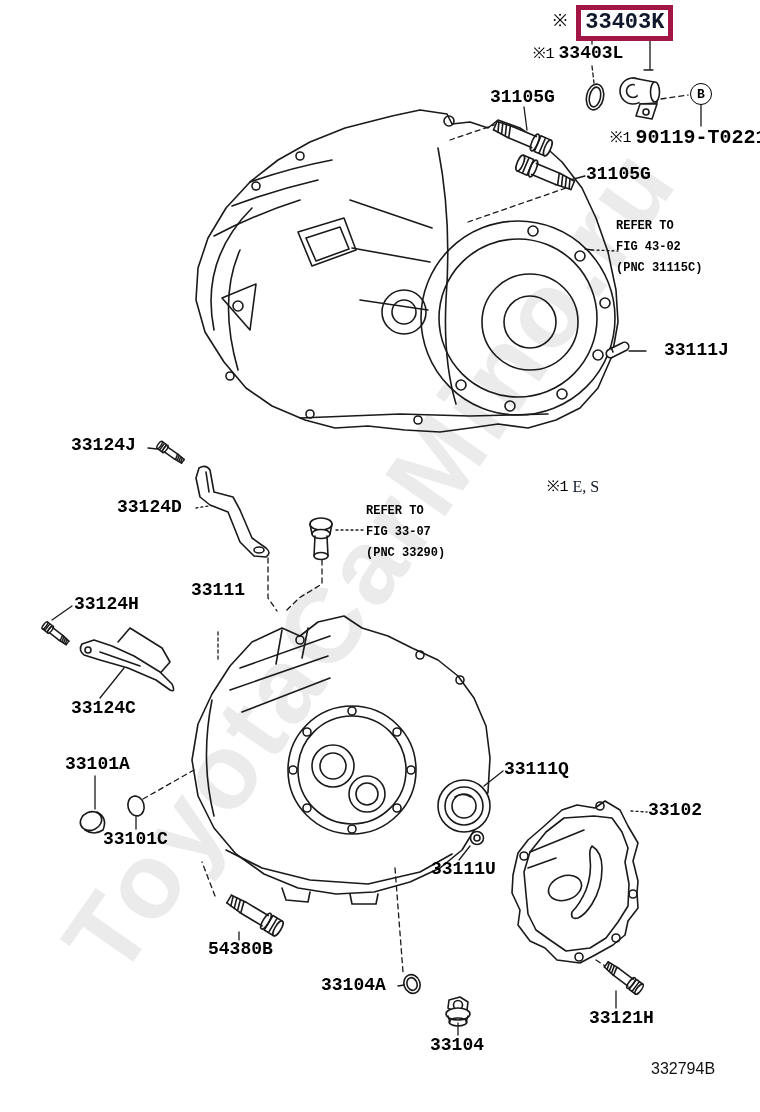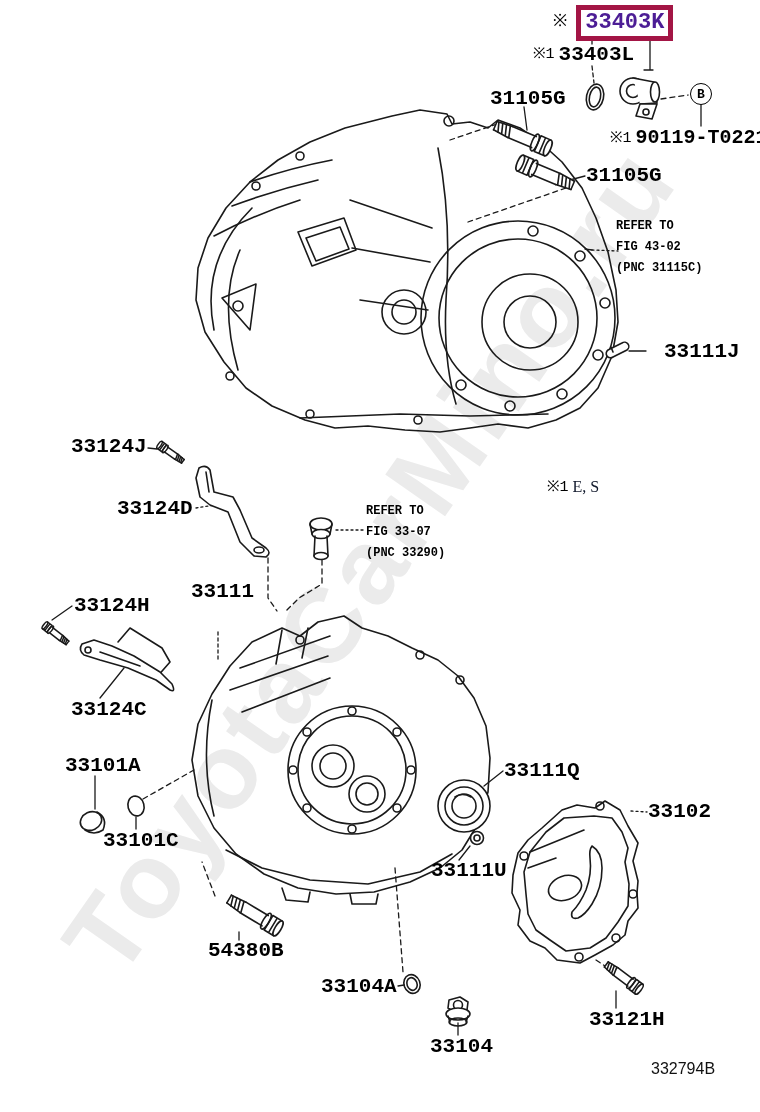--- a/index.html
+++ b/index.html
@@ -3,26 +3,26 @@
 <meta charset="utf-8">
 <style>
   html,body{margin:0;padding:0;background:#fff;}
   .canvas{position:relative;width:760px;height:1112px;background:#fff;overflow:hidden;
           font-family:"Liberation Mono","DejaVu Sans Mono",monospace;}
   .watermark{position:absolute;left:370px;top:560px;transform:translate(-50%,-50%) rotate(-55deg);
              font-family:"Liberation Sans","DejaVu Sans",sans-serif;font-weight:bold;
              font-size:106px;letter-spacing:5px;color:#ebebeb;white-space:nowrap;z-index:1;}
   svg.art{position:absolute;left:0;top:0;z-index:2;}
   .plabel,.plabel-row,.refer,.note-row,.figcode,.circle-b{position:absolute;z-index:3;white-space:nowrap;}
-  .plabel{font-weight:bold;font-size:21px;line-height:1;color:#000;}
+  .plabel{font-weight:bold;font-size:18px;line-height:1;color:#000;}
   .plabel-row{display:flex;align-items:flex-start;}
   .marker{font-size:15px;line-height:1;color:#000;margin-right:4px;font-weight:normal;}
   .hl-box{display:inline-block;border:5px solid var(--accent,#a31545);background:#fff;
           padding:2px 4px;margin-left:5px;}
-  .hl-box .pn{font-weight:bold;font-size:22px;line-height:1;color:#4c1d95;}
+  .hl-box .pn{font-weight:bold;font-size:22px;line-height:1;color:#0f172a;}
   .refer{font-weight:bold;font-size:12px;line-height:21px;color:#000;}
   .note-row .note-text{font-family:Liberation Serif, serif;font-size:16px;color:#0f172a;}
   .figcode{font-family:"Liberation Sans","DejaVu Sans",sans-serif;font-weight:normal;
            font-size:16px;color:#111;}
   .circle-b{width:20px;height:20px;border:1.7px solid #000;border-radius:50%;
             display:flex;align-items:center;justify-content:center;
             font-size:13px;font-weight:bold;color:#000;background:#fff;}
 </style>
 </head>
 <body>

